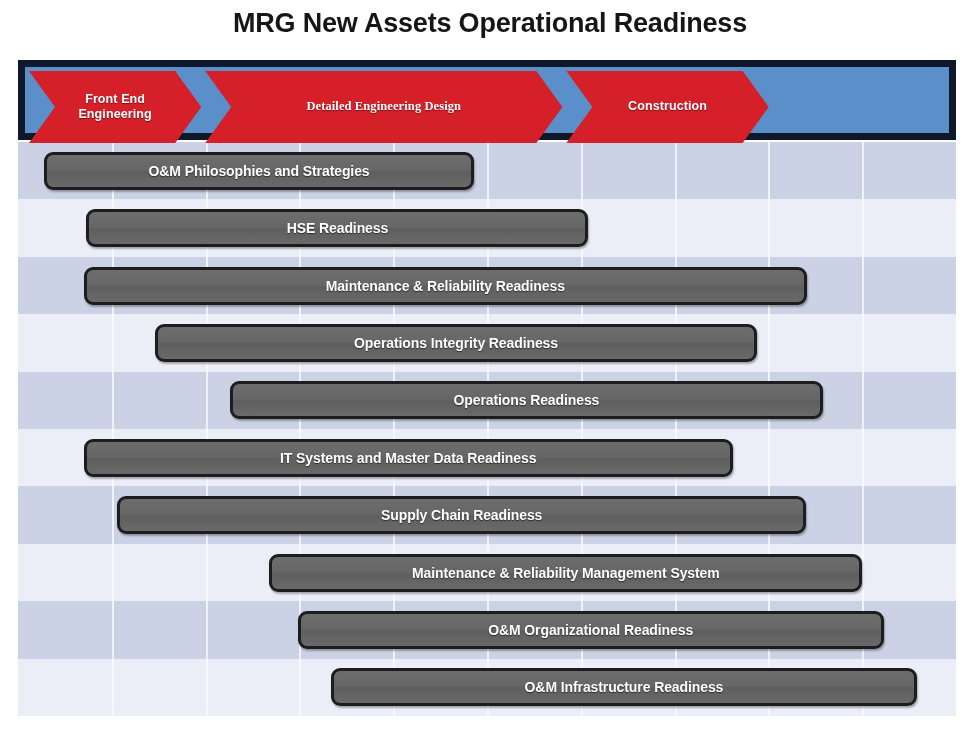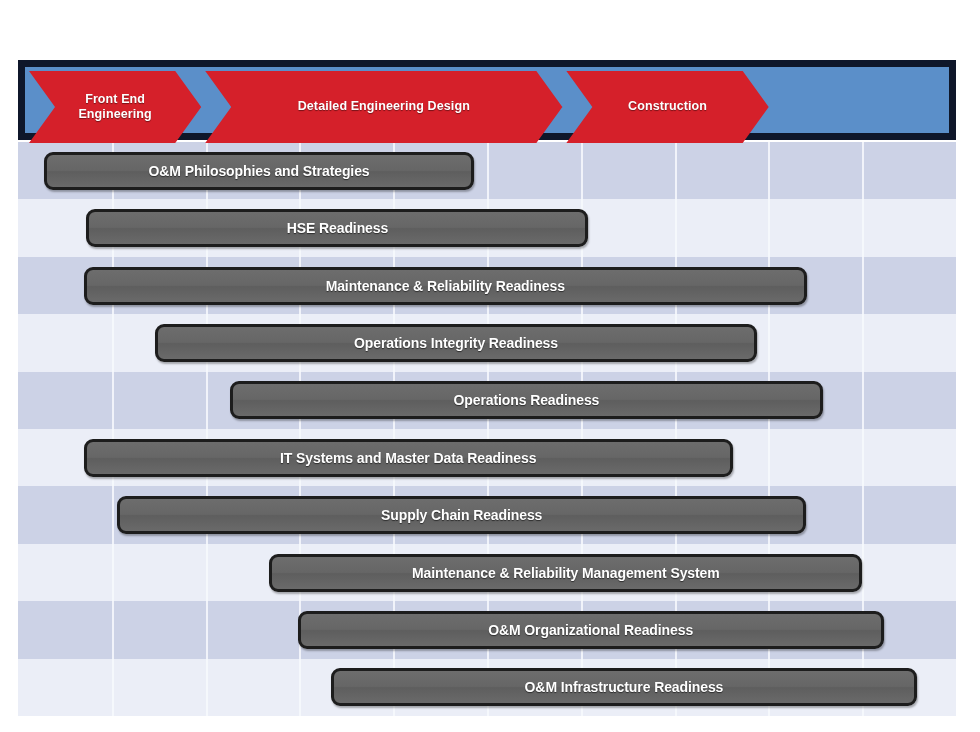--- a/index.html
+++ b/index.html
@@ -117,20 +117,21 @@
     white-space: nowrap;
     text-shadow: 0 1px 1px rgba(0,0,0,0.55);
     font-family: "Liberation Sans", sans-serif;
   }
 </style>
 </head>
 <body>
 
 <div id="canvas">
 
+  <div id="chart-title">MRG New Assets Operational Readiness</div>
 
   <div id="plot-area">
     <div id="bands-layer">
         <div class="band dark" style="top: 0px; height: 57.4px;"></div>
         <div class="band light" style="top: 57.4px; height: 57.4px;"></div>
         <div class="band dark" style="top: 114.8px; height: 57.4px;"></div>
         <div class="band light" style="top: 172.2px; height: 57.4px;"></div>
         <div class="band dark" style="top: 229.6px; height: 57.4px;"></div>
         <div class="band light" style="top: 287px; height: 57.4px;"></div>
         <div class="band dark" style="top: 344.4px; height: 57.4px;"></div>
@@ -181,21 +182,21 @@
           <span class="bar-label">O&amp;M Infrastructure Readiness</span>
         </div>
       </div>
   </div>
 
   <div id="phase-banner">
       <div class="phase-chev" style="left: 4px; width: 172.22px; background: rgb(213, 32, 42); clip-path: polygon(0px 0px, calc(100% - 26px) 0px, 100% 50%, calc(100% - 26px) 100%, 0px 100%, 26px 50%);">
         <span class="plabel">Front End
 Engineering</span>
       </div>
-      <div class="phase-chev" style="left: 180.22px; width: 357.13px; background: rgb(213, 32, 42); clip-path: polygon(0px 0px, calc(100% - 26px) 0px, 100% 50%, calc(100% - 26px) 100%, 0px 100%, 26px 50%);">
+      <div class="phase-chev" style="left: 180.22px; width: 357.13px; background: rgb(213, 32, 42); clip-path: polygon(0px 0px, calc(100% - 26px) 0px, 100% 50%, calc(100% - 26px) 100%, 0px 100%, 26px 50%); font-family: Liberation Serif, serif;">
         <span class="plabel">Detailed Engineering Design</span>
       </div>
       <div class="phase-chev" style="left: 541.35px; width: 202.36px; background: rgb(213, 32, 42); clip-path: polygon(0px 0px, calc(100% - 26px) 0px, 100% 50%, calc(100% - 26px) 100%, 0px 100%, 26px 50%); text-align: center;">
         <span class="plabel">Construction</span>
       </div>
     </div>
 
 </div>
 
 </body></html>

